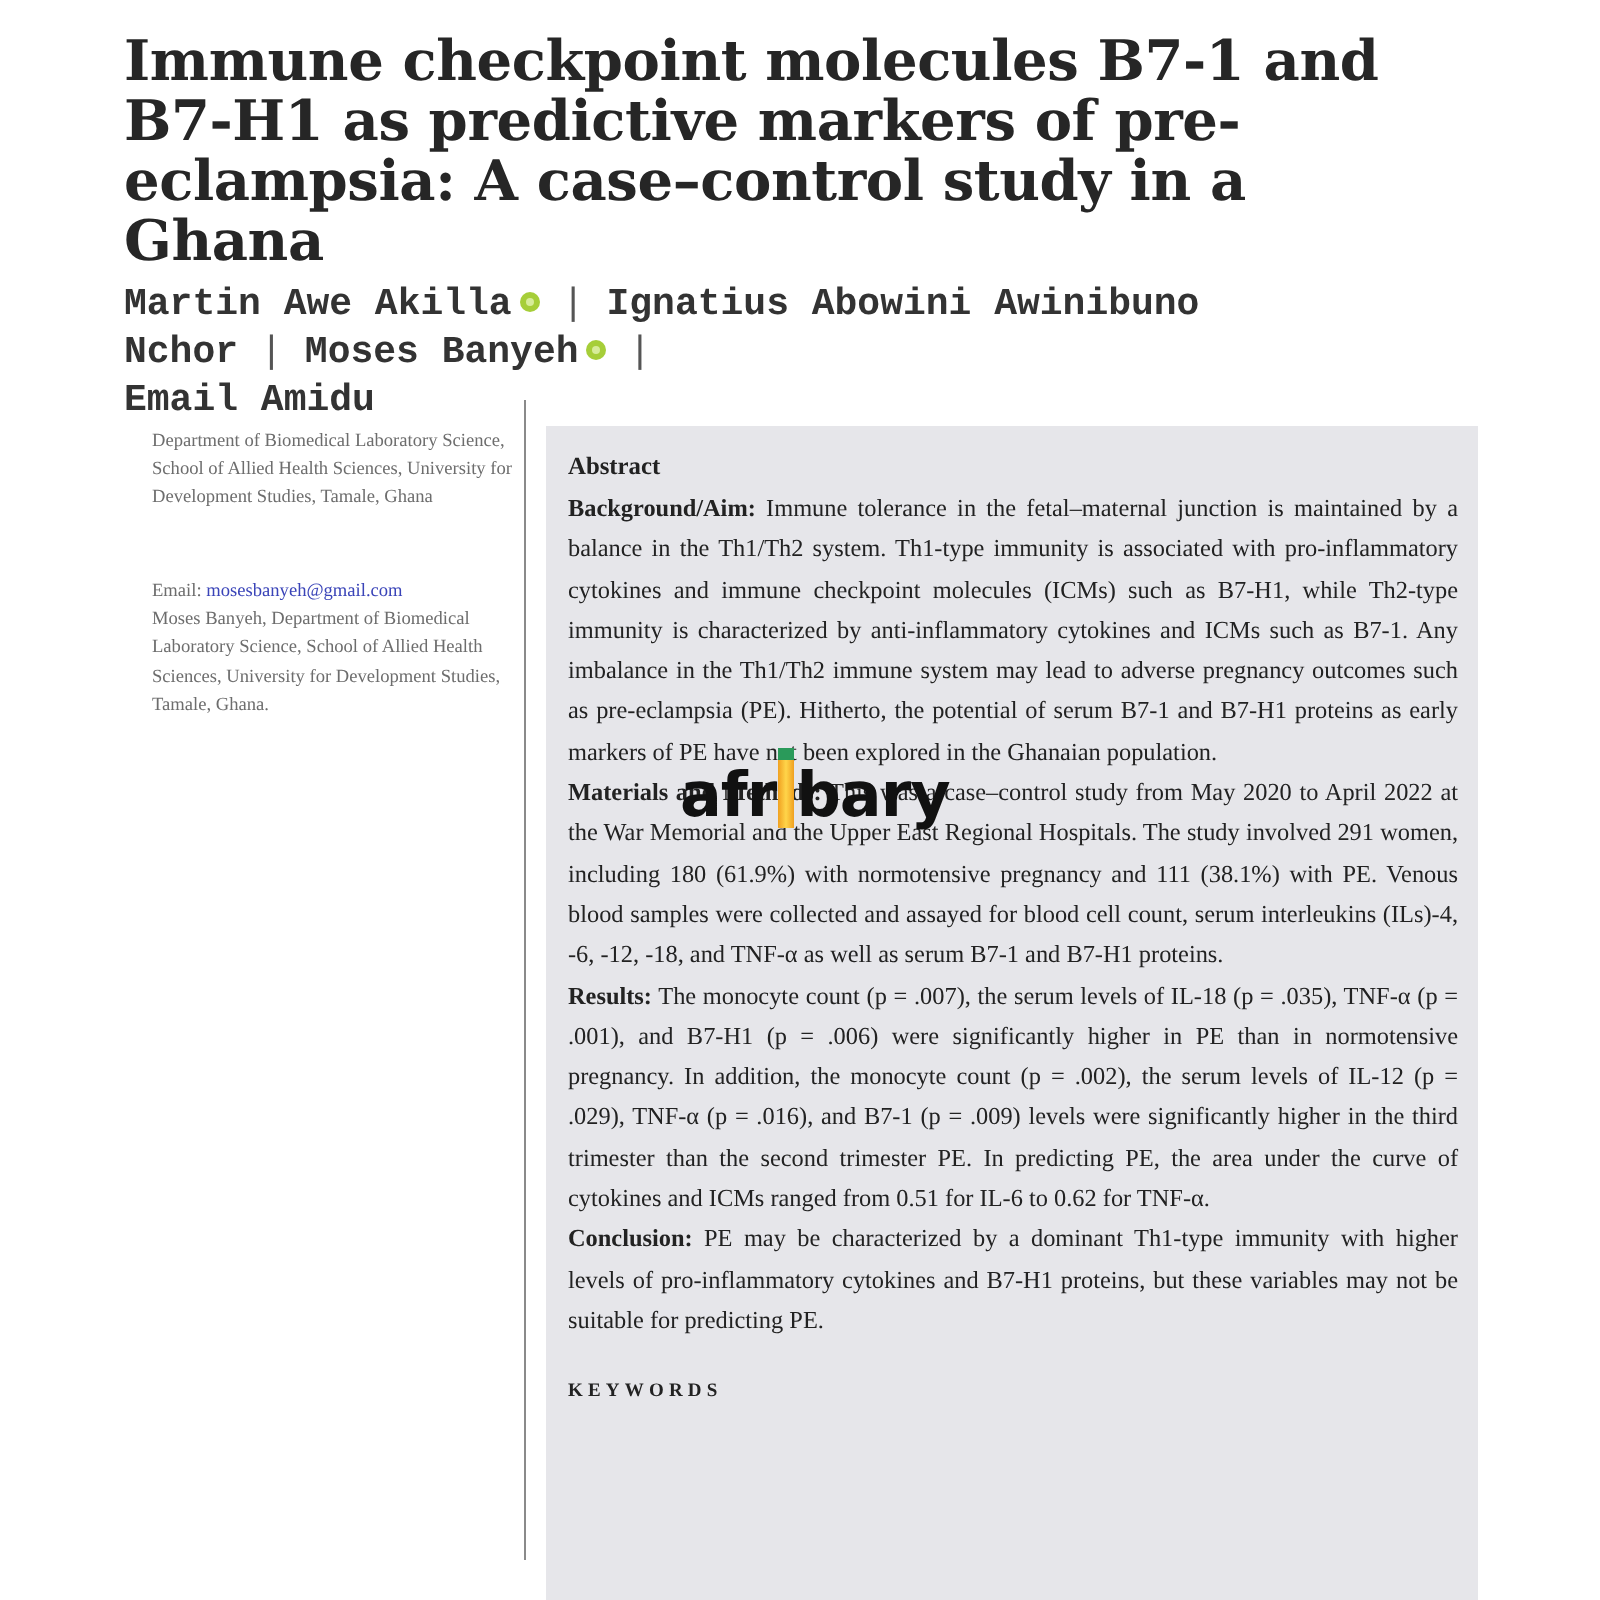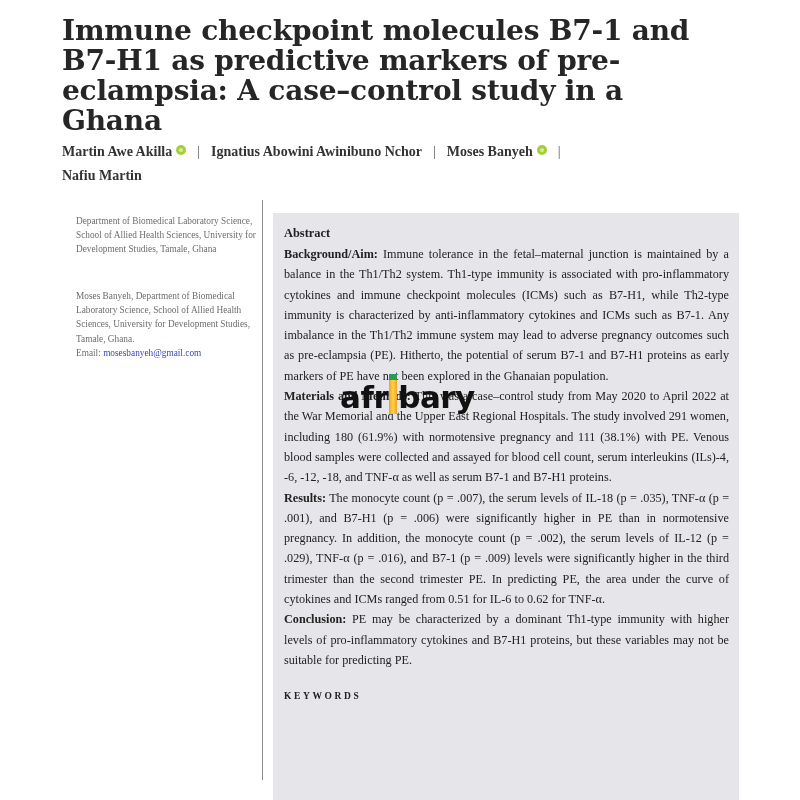--- a/index.html
+++ b/index.html
@@ -8,21 +8,21 @@
     overflow: hidden; font-family: "Liberation Serif", "DejaVu Serif", serif; color: #1e1e1e;
   }
   .title {
     position: absolute; left: 62px; top: 16px; width: 650px;
     font-family: "DejaVu Serif", "Liberation Serif", serif;
     font-size: 28px; line-height: 30px; font-weight: bold; color: #262626;
     letter-spacing: -0.2px;
   }
   .authors {
     position: absolute; left: 62px; top: 140px; width: 680px;
-    font-family: Liberation Serif, serif; font-size: 14px; line-height: 24px;
+    font-family: Liberation Mono, monospace; font-size: 19px; line-height: 24px;
     font-weight: bold; color: #333;
   }
   .authors .sep { color: #555; font-weight: normal; margin: 0 11px; }
   .orcid {
     display: inline-block; width: 10px; height: 10px; border-radius: 50%;
     background: #a6ce39; vertical-align: 1px; margin-left: 4px; position: relative;
   }
   .orcid::after {
     content: ""; position: absolute; left: 3px; top: 3px; width: 4px; height: 4px;
     border-radius: 50%; background: #d7ec9a;
@@ -66,33 +66,33 @@
     content: ""; position: absolute; left: 0; top: -6px; width: 8px; height: 6px; background: #2a9a5a;
   }
 </style>
 </head>
 <body>
 
 <div class="title">Immune checkpoint molecules B7-1 and B7-H1 as predictive markers of pre-eclampsia: A case–control study in a Ghana</div>
 
 <div class="authors">
   <span>Martin Awe Akilla</span><span class="orcid"></span><span class="sep">|</span><span>Ignatius Abowini Awinibuno Nchor</span><span class="sep">|</span><span>Moses Banyeh</span><span class="orcid"></span><span class="sep">|</span><br>
-  <span>Nafiu Martin</span>
+  <span>Email Amidu</span>
 </div>
 
 <div class="vline"></div>
 
 <div class="side aff">Department of Biomedical Laboratory Science, School of Allied Health Sciences, University for Development Studies, Tamale, Ghana</div>
 
 <div class="side corr">
-  <div>Moses Banyeh, Department of Biomedical Laboratory Science, School of Allied Health Sciences, University for Development Studies, Tamale, Ghana.</div>
   <div>
     <span>Email:</span>
     <span class="email">mosesbanyeh@gmail.com</span>
   </div>
+  <div>Moses Banyeh, Department of Biomedical Laboratory Science, School of Allied Health Sciences, University for Development Studies, Tamale, Ghana.</div>
 </div>
 
 <div class="abstract">
   <p class="head">Abstract</p>
   <p><b>Background/Aim:</b> <span>Immune tolerance in the fetal–maternal junction is maintained by a balance in the Th1/Th2 system. Th1-type immunity is associated with pro-inflammatory cytokines and immune checkpoint molecules (ICMs) such as B7-H1, while Th2-type immunity is characterized by anti-inflammatory cytokines and ICMs such as B7-1. Any imbalance in the Th1/Th2 immune system may lead to adverse pregnancy outcomes such as pre-eclampsia (PE). Hitherto, the potential of serum B7-1 and B7-H1 proteins as early markers of PE have not been explored in the Ghanaian population.</span></p>
   <p><b>Materials and Methods:</b> <span>This was a case–control study from May 2020 to April 2022 at the War Memorial and the Upper East Regional Hospitals. The study involved 291 women, including 180 (61.9%) with normotensive pregnancy and 111 (38.1%) with PE. Venous blood samples were collected and assayed for blood cell count, serum interleukins (ILs)-4, -6, -12, -18, and TNF-α as well as serum B7-1 and B7-H1 proteins.</span></p>
   <p><b>Results:</b> <span>The monocyte count (p = .007), the serum levels of IL-18 (p = .035), TNF-α (p = .001), and B7-H1 (p = .006) were significantly higher in PE than in normotensive pregnancy. In addition, the monocyte count (p = .002), the serum levels of IL-12 (p = .029), TNF-α (p = .016), and B7-1 (p = .009) levels were significantly higher in the third trimester than the second trimester PE. In predicting PE, the area under the curve of cytokines and ICMs ranged from 0.51 for IL-6 to 0.62 for TNF-α.</span></p>
   <p><b>Conclusion:</b> <span>PE may be characterized by a dominant Th1-type immunity with higher levels of pro-inflammatory cytokines and B7-H1 proteins, but these variables may not be suitable for predicting PE.</span></p>
   <div class="kw-head">KEYWORDS</div>
 </div>

